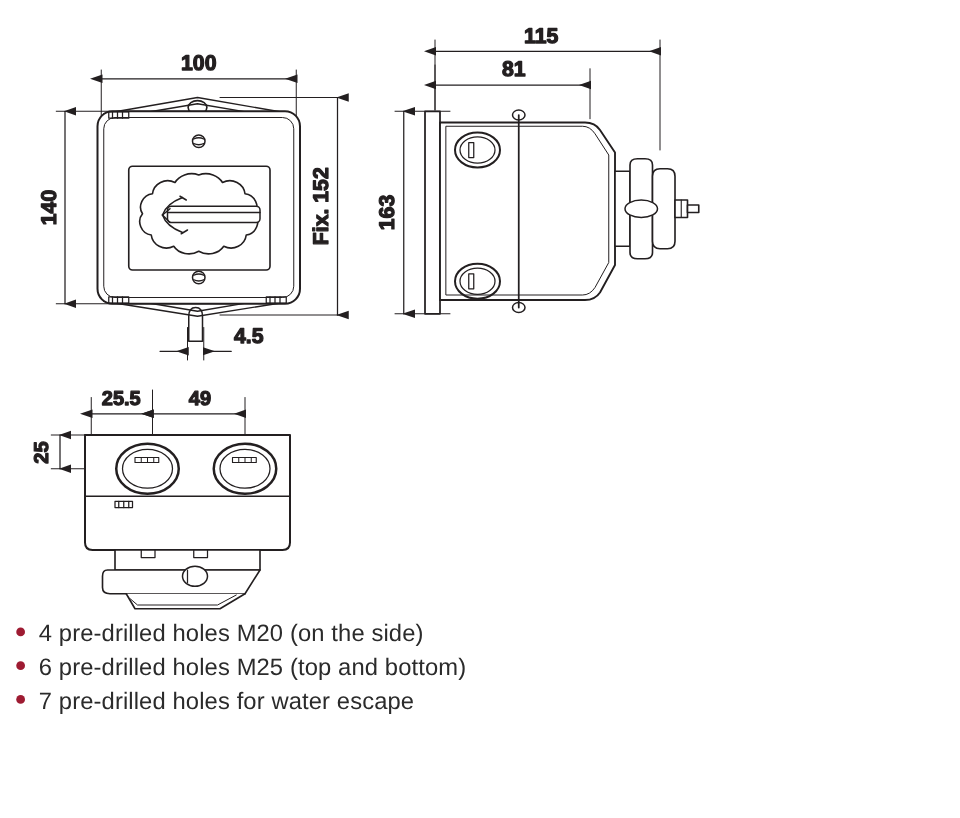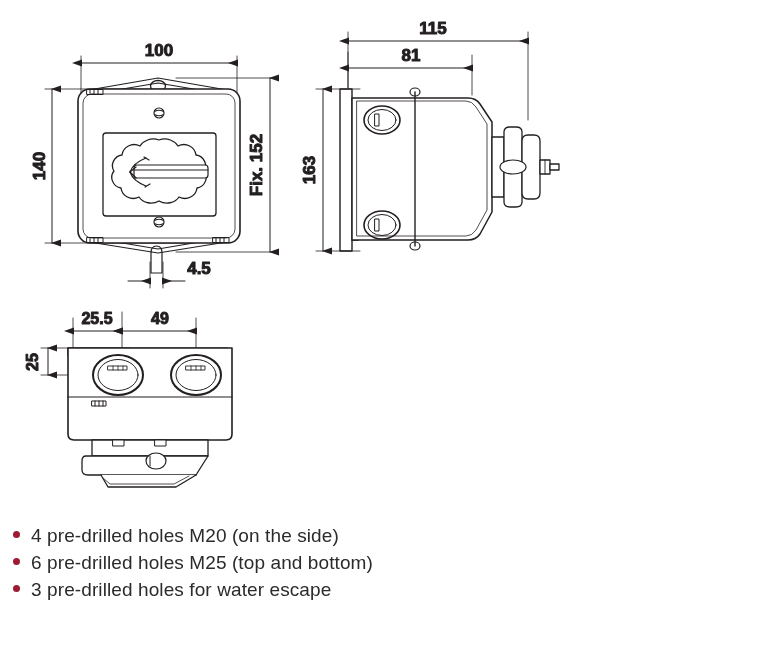--- a/index.html
+++ b/index.html
@@ -51,21 +51,20 @@
     border-radius: 50%;
     background: #9e1b32;
     margin-right: 11px;
     margin-left: 5px;
     flex: 0 0 auto;
     position: relative;
     top: -4px;
   }
   .note-text {
     white-space: nowrap;
-    margin-top: 28px;
   }
   
   svg text {
     font-family: "Liberation Sans", sans-serif;
     fill: #231f20;
   }
   .dimtext {
     font-size: 17px;
     font-weight: 700;
   }
@@ -341,17 +340,17 @@
     <li class="note-item">
       <span class="note-bullet"></span>
       <span class="note-text">4 pre-drilled holes M20 (on the side)</span>
     </li>
     <li class="note-item">
       <span class="note-bullet"></span>
       <span class="note-text">6 pre-drilled holes M25 (top and bottom)</span>
     </li>
     <li class="note-item">
       <span class="note-bullet"></span>
-      <span class="note-text">3 pre-drilled holes for water escape</span>
+      <span class="note-text">7 pre-drilled holes for water escape</span>
     </li>
   </ul>
 
 </div>
 
 </body></html>

